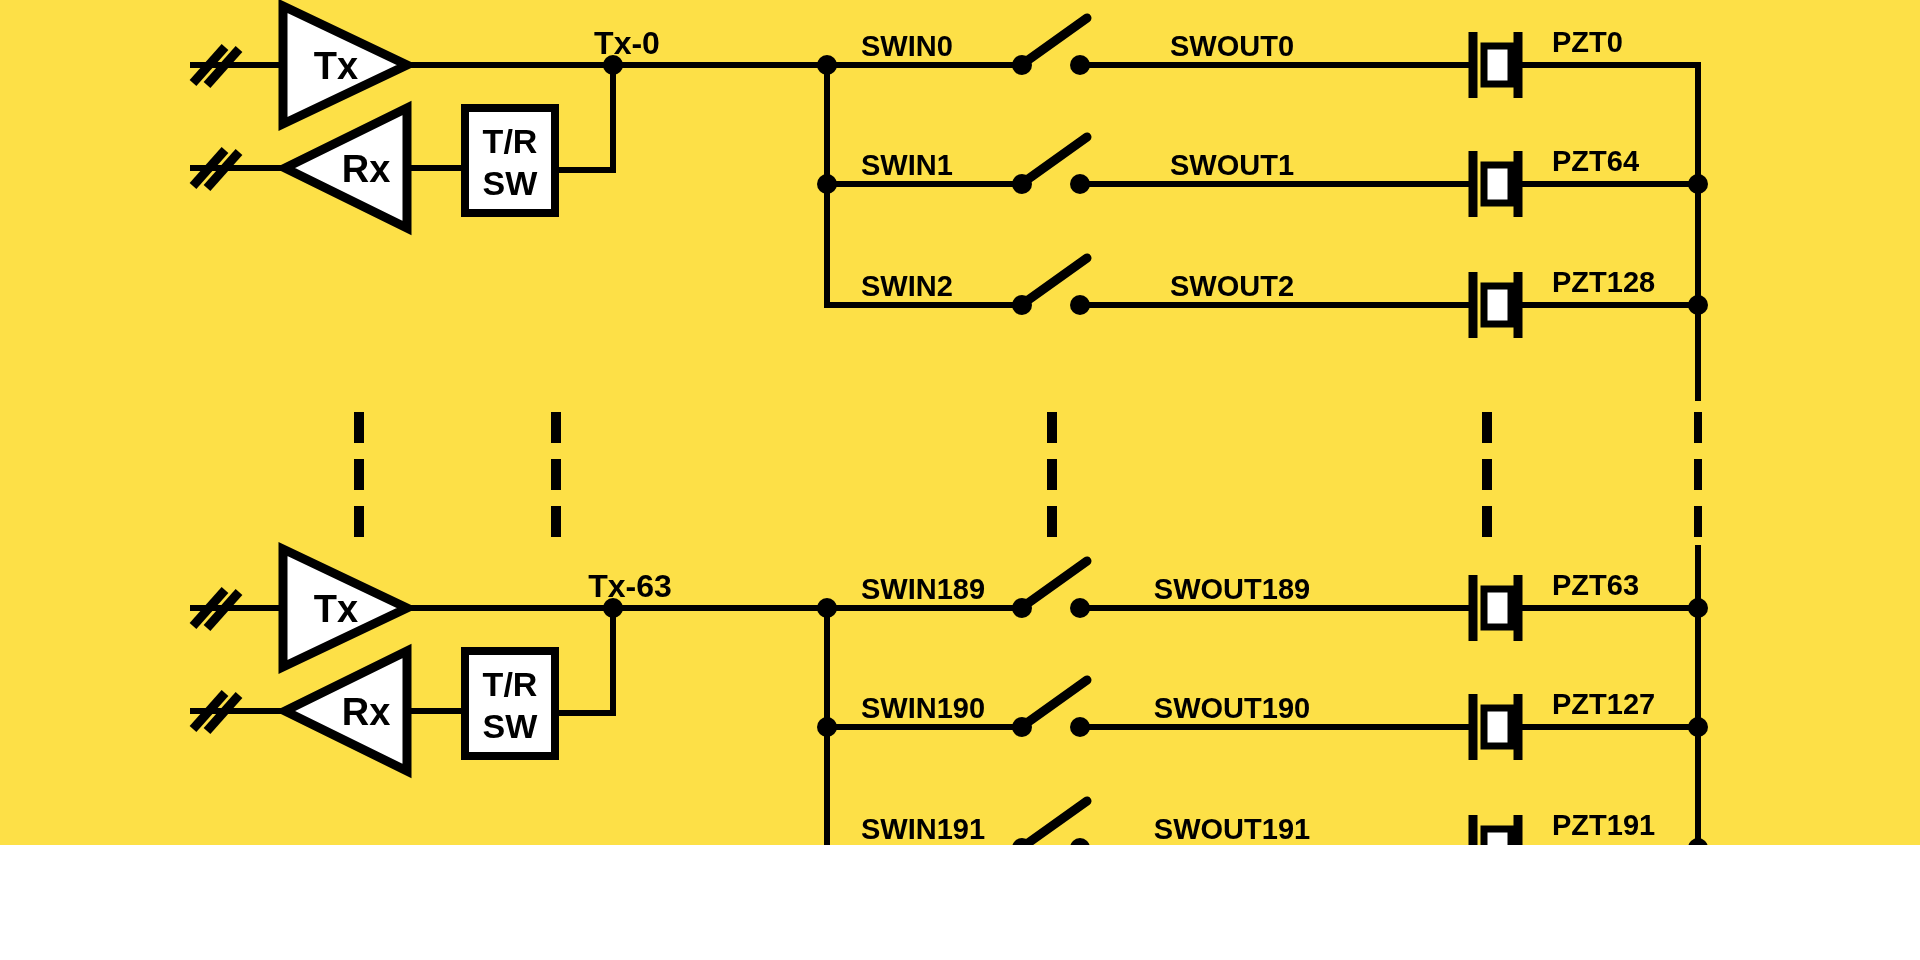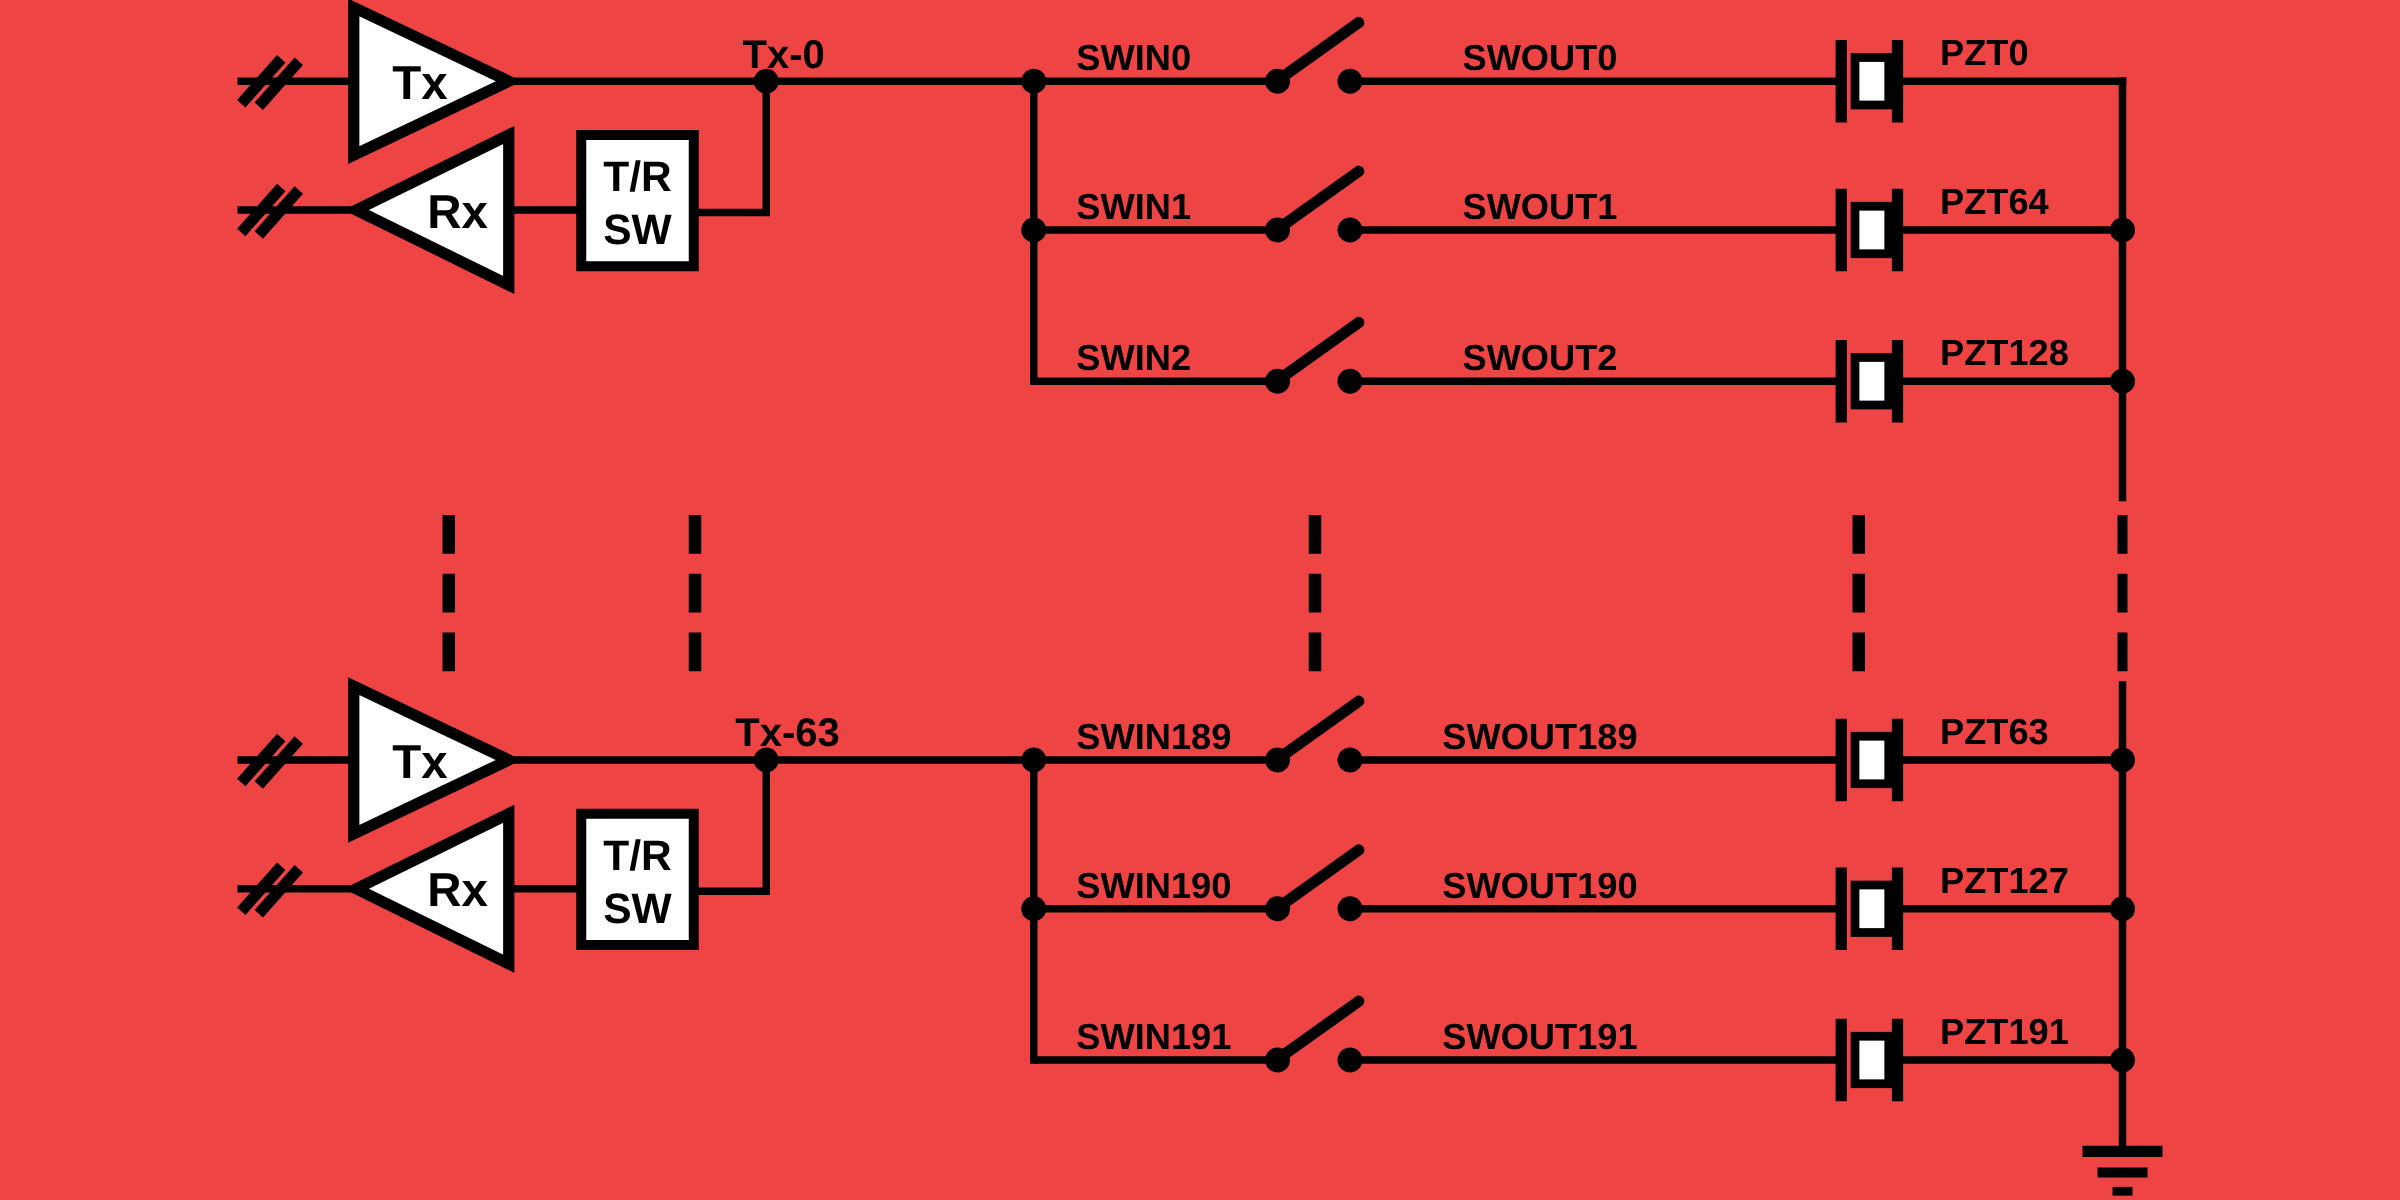--- a/index.html
+++ b/index.html
@@ -1,16 +1,16 @@
 <!DOCTYPE html>
 <html><head>
 <meta charset="utf-8">
 <style>
   html, body { margin: 0; padding: 0; background: #ffffff; }
-  .stage { width: 1920px; height: 960px; background: #ef4444; position: relative; overflow: hidden; }
+  .stage { width: 1920px; height: 845px; background: #fde047; position: relative; overflow: hidden; }
   svg { display: block; }
   .wire   { stroke: #000; stroke-width: 6; fill: none; }
   .wire-sq{ stroke: #000; stroke-width: 6; fill: none; stroke-linecap: square; }
   .thick  { stroke: #000; stroke-width: 9; fill: none; }
   .shape  { stroke: #000; stroke-width: 9; fill: #ffffff; stroke-linejoin: miter; }
   .boxsh  { stroke: #000; stroke-width: 8; fill: #ffffff; }
   .pzrect { stroke: #000; stroke-width: 7; fill: #ffffff; }
   .blade  { stroke: #000; stroke-width: 9; fill: none; stroke-linecap: round; }
   .dot    { fill: #000; stroke: none; }
   .dashcol{ stroke: #000; stroke-width: 10; fill: none; stroke-dasharray: 31 16; }

